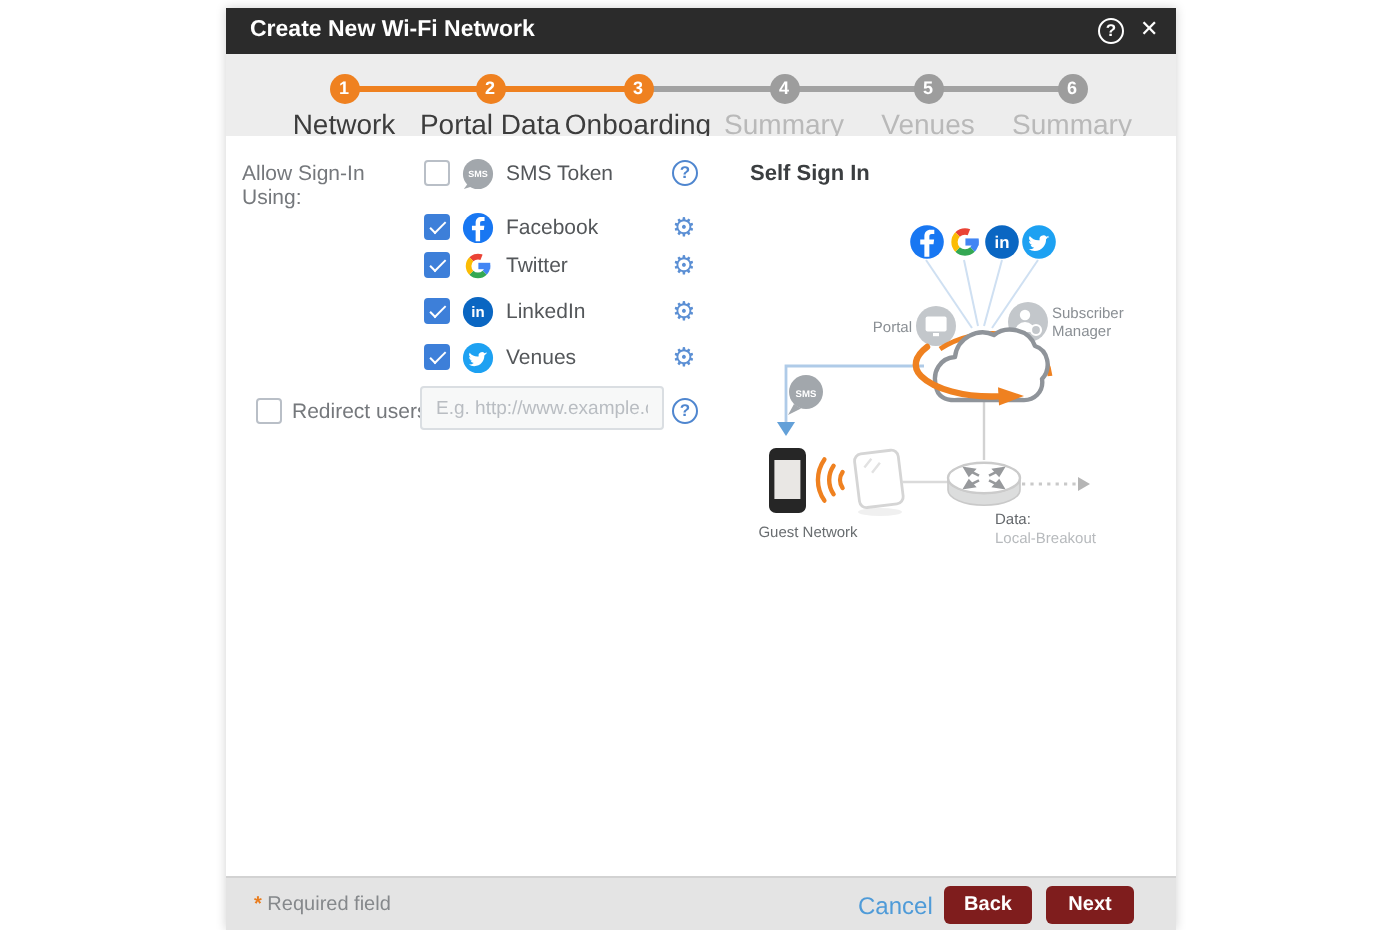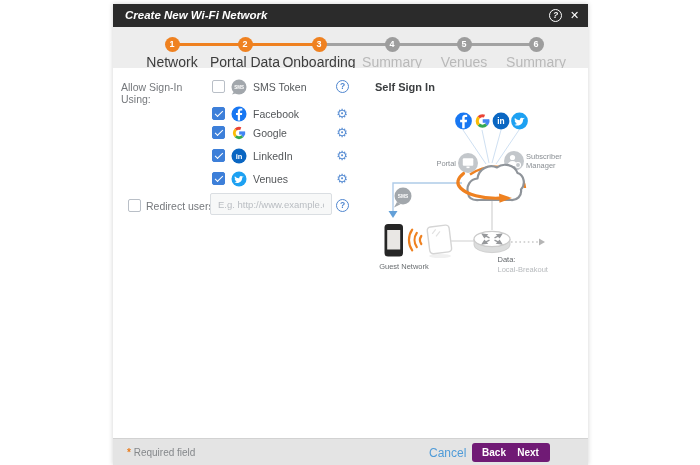--- a/index.html
+++ b/index.html
@@ -1,21 +1,21 @@
 <!DOCTYPE html>
 <html><head>
 <meta charset="utf-8">
 <style>
   * { margin:0; padding:0; box-sizing:border-box; }
   html,body { width:700px; height:465px; background:#ffffff; overflow:hidden;
     font-family:"Liberation Sans","DejaVu Sans",sans-serif; }
   .dialog { position:absolute; left:113px; top:4px; width:475px; height:461px;
     background:#fff; box-shadow:0 0 5px rgba(0,0,0,.18); }
   
-  .titlebar { position:absolute; left:0; top:0; width:100%; height:23px; background:#2b2b2b;font-style:italic; }
+  .titlebar { position:absolute; left:0; top:0; width:100%; height:23px; background:#2b2b2b; }
   .titlebar .ttl { position:absolute; left:12px; top:0; line-height:23px; color:#fff;
     font-size:11.5px; font-weight:bold; }
   .tb-help { position:absolute; left:436px; top:5px; width:13px; height:13px; border:1.2px solid #fff;
     border-radius:50%; color:#fff; font-size:8.5px; font-weight:bold; text-align:center; line-height:11px; cursor:pointer; }
   .tb-close { position:absolute; left:457px; top:4px; color:#fff; font-size:11px; font-weight:bold;
     line-height:15px; cursor:pointer; }
   
   .stepper { position:absolute; left:0; top:23px; width:100%; height:41px; background:#ededed; }
   .seg { position:absolute; top:16px; height:3px; }
   .seg.on { background:#ef8120; }
@@ -50,25 +50,25 @@
     font-size:9.5px; color:#555; font-family:"Liberation Sans","DejaVu Sans",sans-serif; }
   .redir-input::placeholder { color:#b9bdc2; }
   .diag-title { position:absolute; left:262px; top:13px; font-size:11px; font-weight:bold; color:#3b3e40; }
   .diagram-svg { position:absolute; left:257px; top:32px; width:200px; height:180px; }
   
   .footer { position:absolute; left:0; bottom:0; width:100%; height:27px; background:#e4e4e4;
     border-top:1px solid #d2d2d2; }
   .req { position:absolute; left:14px; top:8px; font-size:10px; color:#85888b; }
   .req .star { color:#e97c1d; font-weight:bold; }
   .cancel { position:absolute; left:316px; top:7px; font-size:12px; color:#4f9bd8; cursor:pointer; }
-  .btn { position:absolute; top:4px; width:44px; height:19px; background:#701a75; border:none;
+  .btn { position:absolute; top:4px; width:44px; height:19px; background:#7f1d1d; border:none;
     border-radius:3px; color:#fff; font-size:10px; font-weight:bold; text-align:center;
     line-height:19px; cursor:pointer; font-family:"Liberation Sans","DejaVu Sans",sans-serif; }
   .btn.back { left:359px; }
-  .btn.next { left:393px; }
+  .btn.next { left:410px; }
   svg text { font-family:"Liberation Sans","DejaVu Sans",sans-serif; }
 </style>
 </head>
 <body>
 
 <svg width="0" height="0" style="position:absolute" aria-hidden="true">
   <defs>
     <g id="def-fb">
       <circle r="8" fill="#1877F2"></circle>
       <path fill="#fff" transform="translate(-8.4,-8.4) scale(0.7)" d="M13.6 22v-8.4h2.82l.42-3.27h-3.24V8.24c0-.95.26-1.6 1.62-1.6h1.74V3.72c-.3-.04-1.33-.13-2.53-.13-2.5 0-4.22 1.53-4.22 4.34v2.42H7.4v3.27h2.81V22h3.39z"></path>
@@ -150,21 +150,21 @@
         </svg>
       <span class="rowlbl">Facebook</span>
       <span class="gear">⚙</span>
     </div>
 
     <div class="row" style="top:57px">
       <span class="cb checked"></span>
       <svg class="sicon" viewBox="-8.5 -8.5 17 17">
           <use href="#def-g"></use>
         </svg>
-      <span class="rowlbl">Google</span>
+      <span class="rowlbl">Twitter</span>
       <span class="gear">⚙</span>
     </div>
 
     <div class="row" style="top:80px">
       <span class="cb checked"></span>
       <svg class="sicon" viewBox="-8.5 -8.5 17 17">
           <use href="#def-in"></use>
         </svg>
       <span class="rowlbl">LinkedIn</span>
       <span class="gear">⚙</span>

